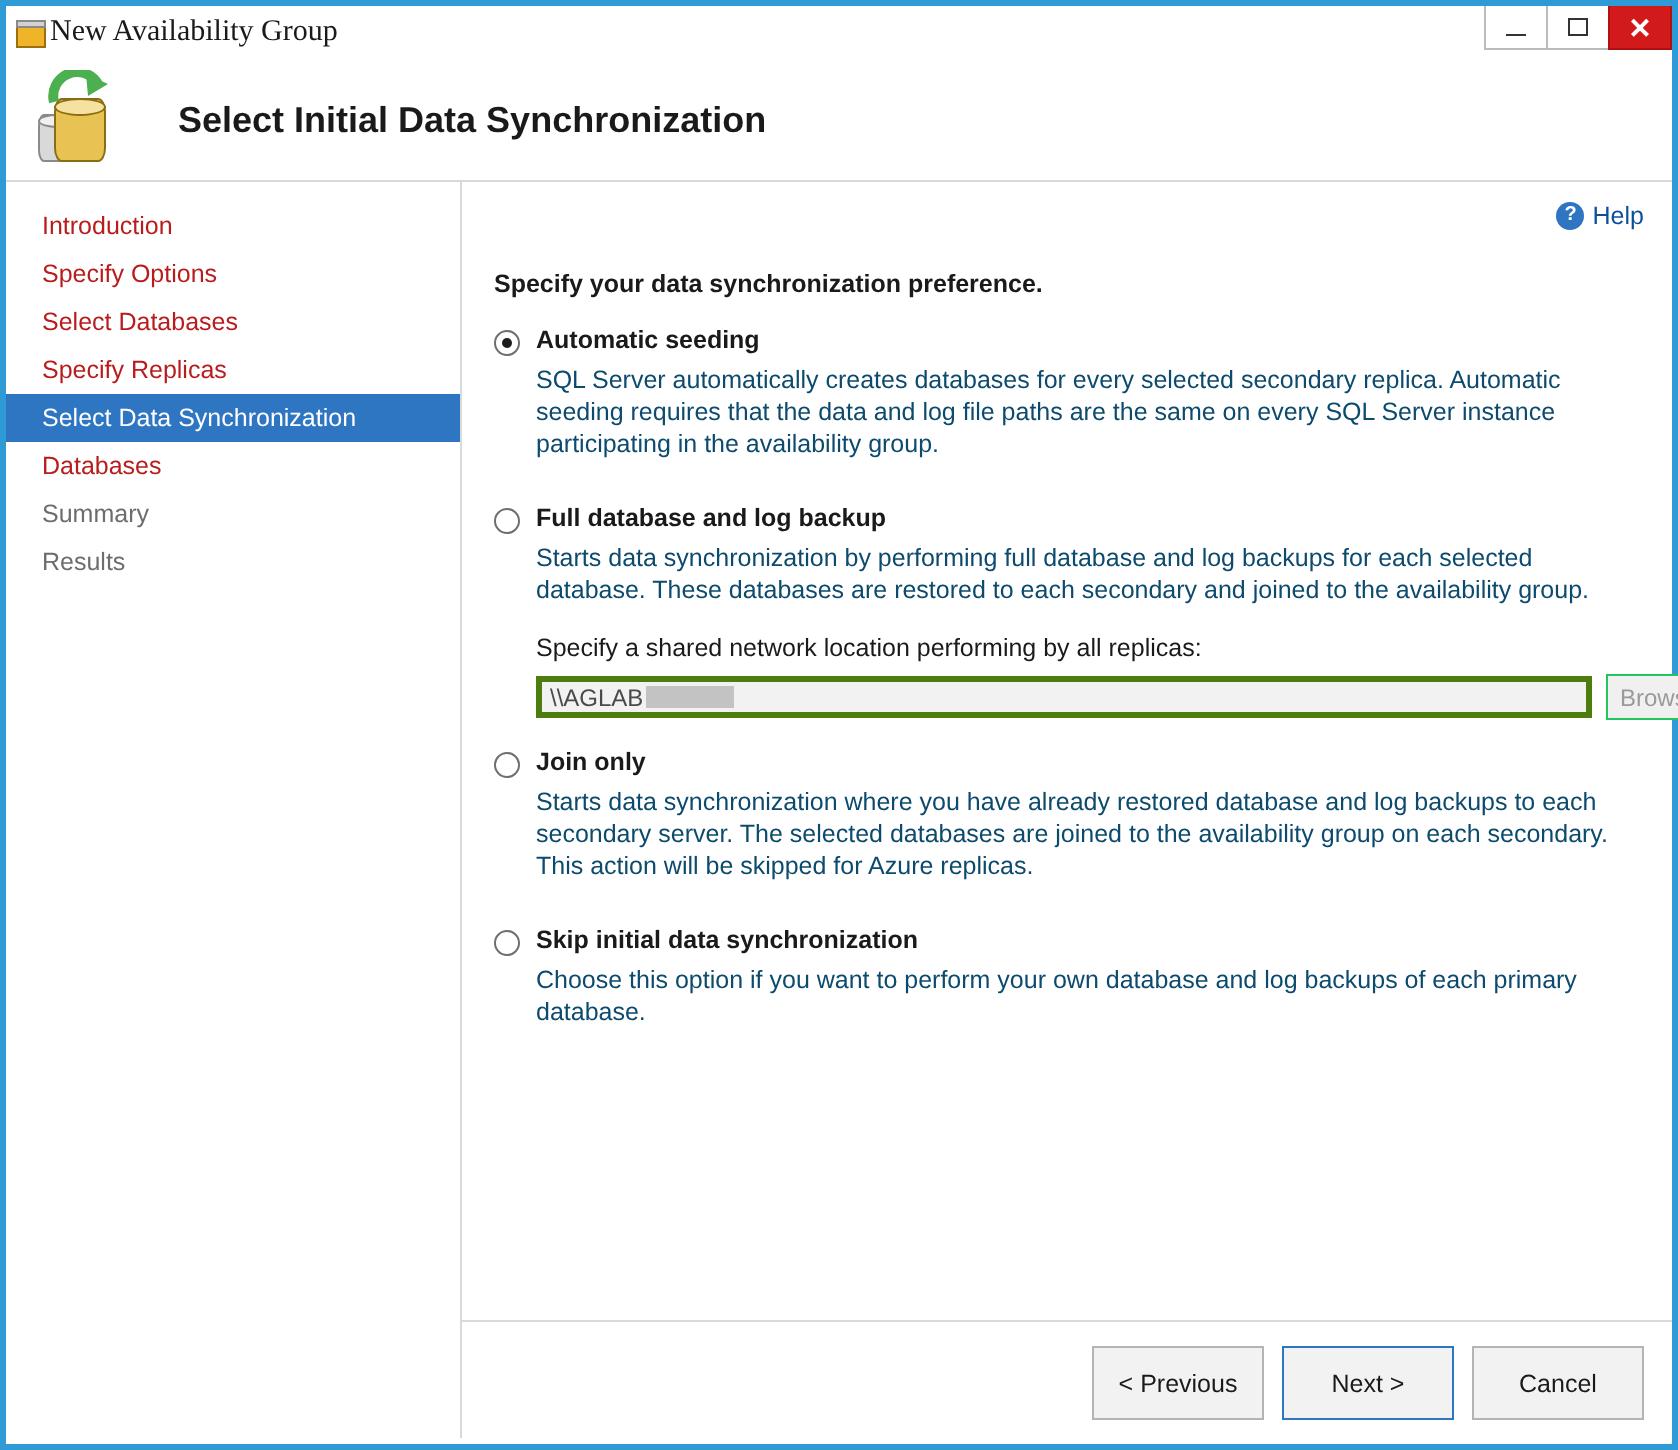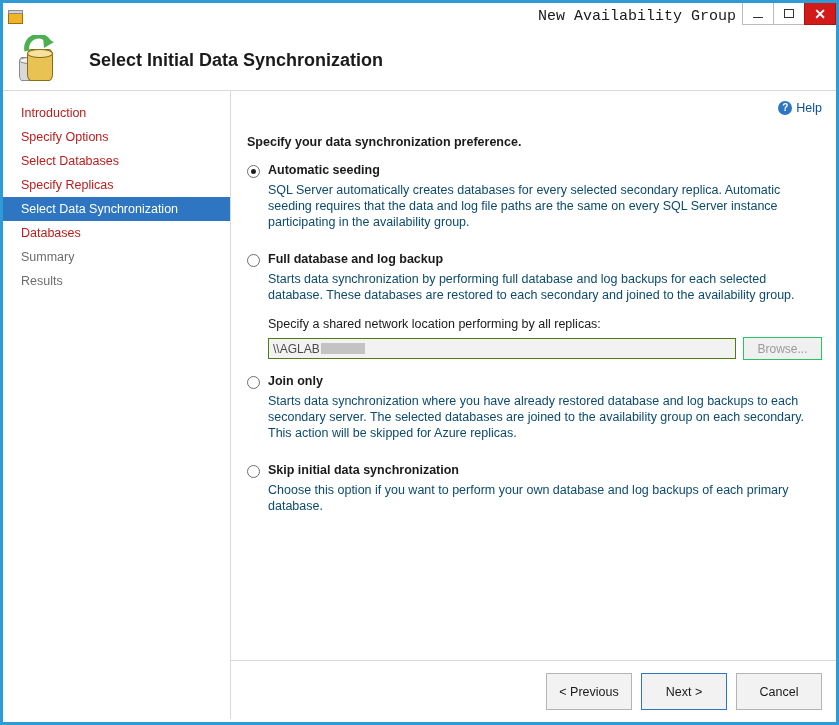--- a/index.html
+++ b/index.html
@@ -51,24 +51,24 @@
   .title-icon .ti-top {
     position: absolute;
     left: 1px; top: 2px;
     width: 15px; height: 4px;
     background: #d2d2d2;
     border: 1px solid #8a8a8a;
     box-sizing: border-box;
   }
   .title-text {
     flex: 1;
-    text-align: right;
+    text-align: left;
     font-size: 15px;
     color: #1a1a1a;
-    font-family: Liberation Mono, monospace;
+    font-family: Liberation Serif, serif;
     padding-right: 100px;
   }
   .win-buttons {
     position: absolute;
     right: 0;
     top: 0;
     display: flex;
     height: 22px;
   }
   .win-btn {
@@ -307,23 +307,23 @@
     color: #1a1a1a;
   }
   .share-row {
     display: flex;
     align-items: center;
     margin-left: 21px;
     gap: 7px;
   }
   .share-input {
     flex: none;
-    width: 468px;
+    width: 528px;
     height: 21px;
-    border: 1px solid #4d7c0f;
+    border: 3px solid #4d7c0f;
     background: #f2f2f2;
     color: #4a4a4a;
     font-size: 12px;
     font-family: "Liberation Sans", sans-serif;
     padding: 0 4px;
     box-sizing: border-box;
     position: relative;
     display: flex;
     align-items: center;
   }

